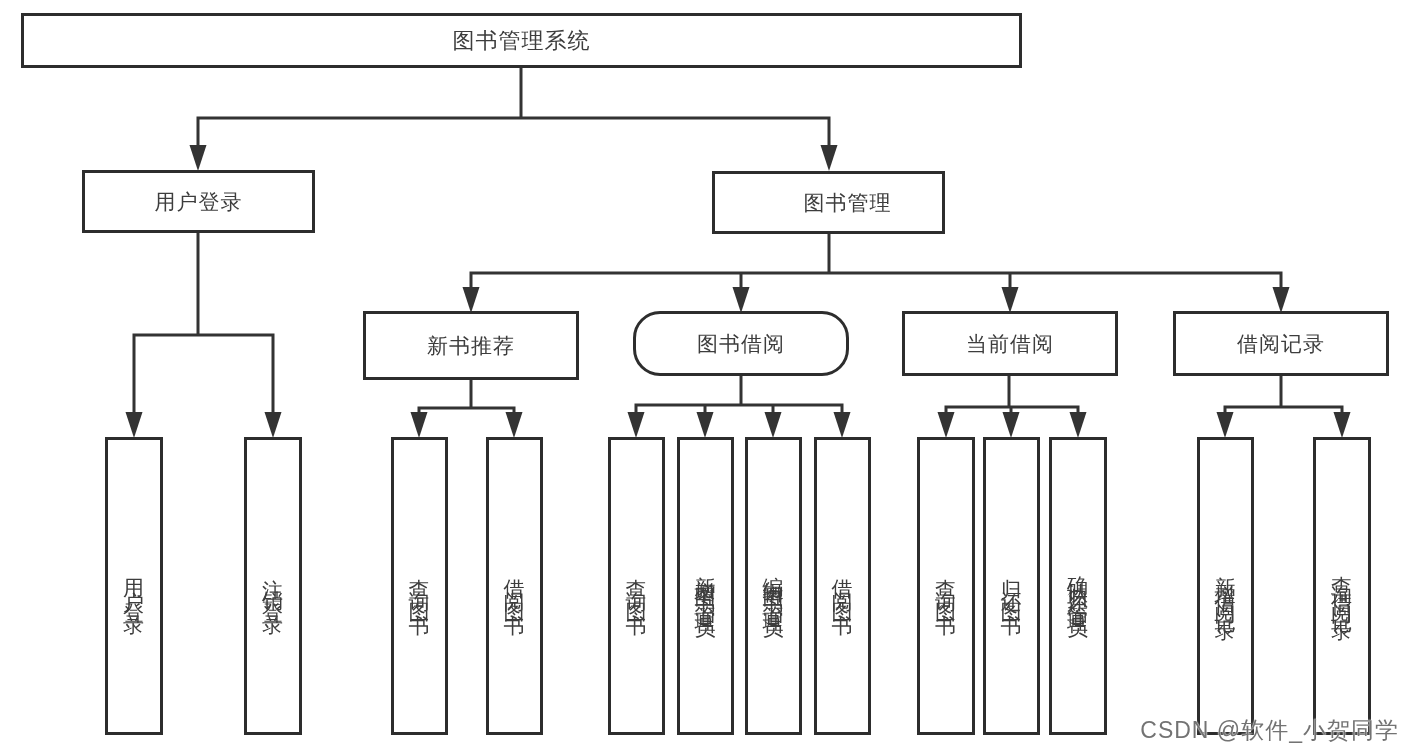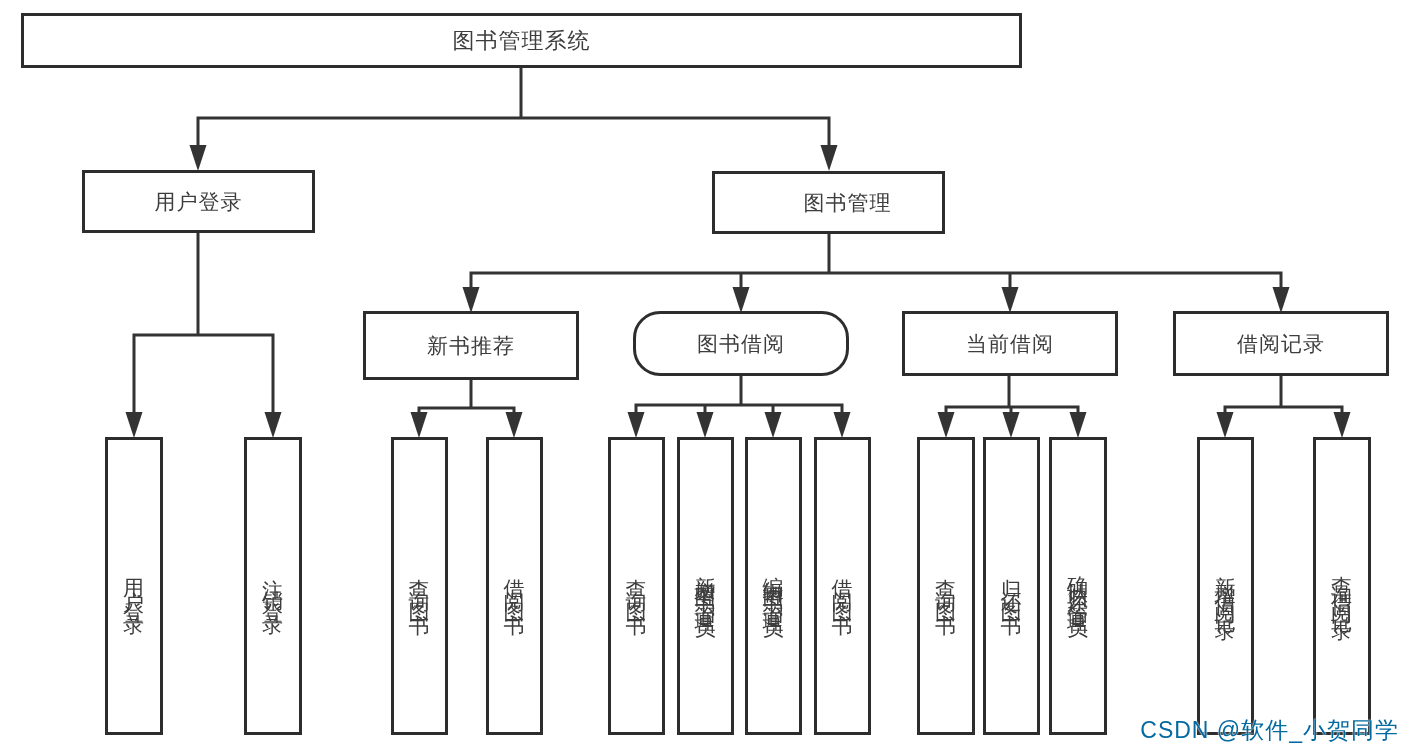--- a/index.html
+++ b/index.html
@@ -55,21 +55,21 @@
     font-size: 21px;
     line-height: 1.1;
     color: #3d3d3d;
   }
   #watermark {
     position: absolute;
     right: 6px;
     bottom: 1px;
     font-size: 23px;
     letter-spacing: 1px;
-    color: #0369a1;
+    color: #737373;
     text-shadow: 0 0 2px #ffffff, 0 0 1px #ffffff;
     white-space: nowrap;
     pointer-events: none;
   }
 </style>
 </head>
 <body>
 
 <div id="canvas">
 

